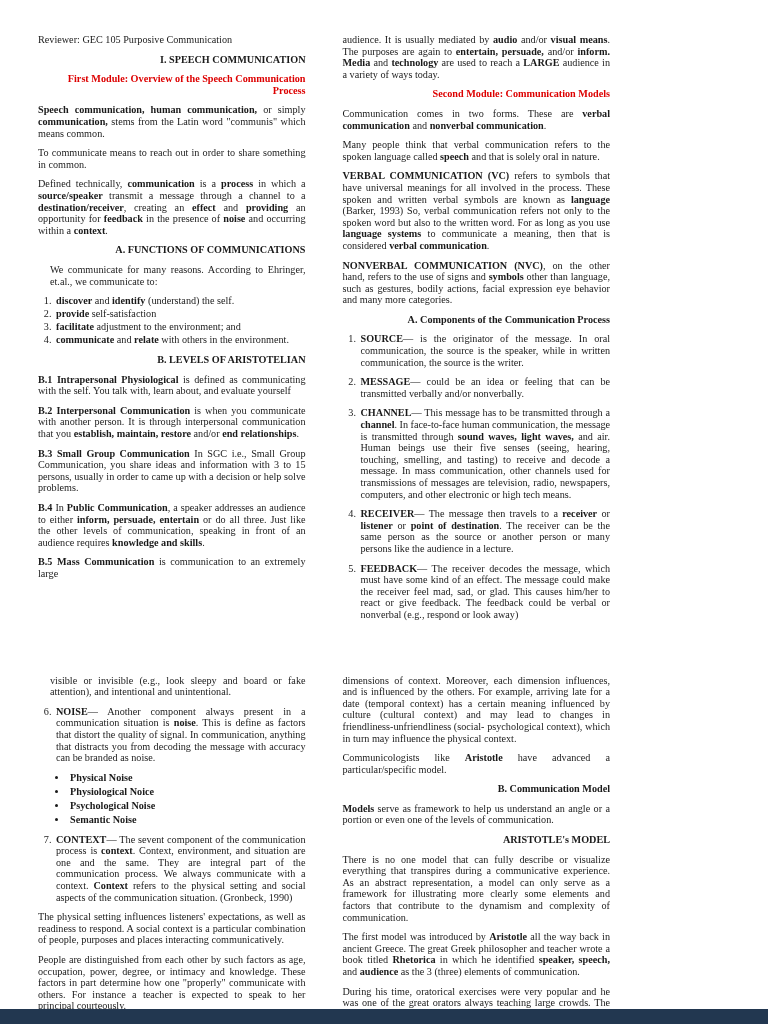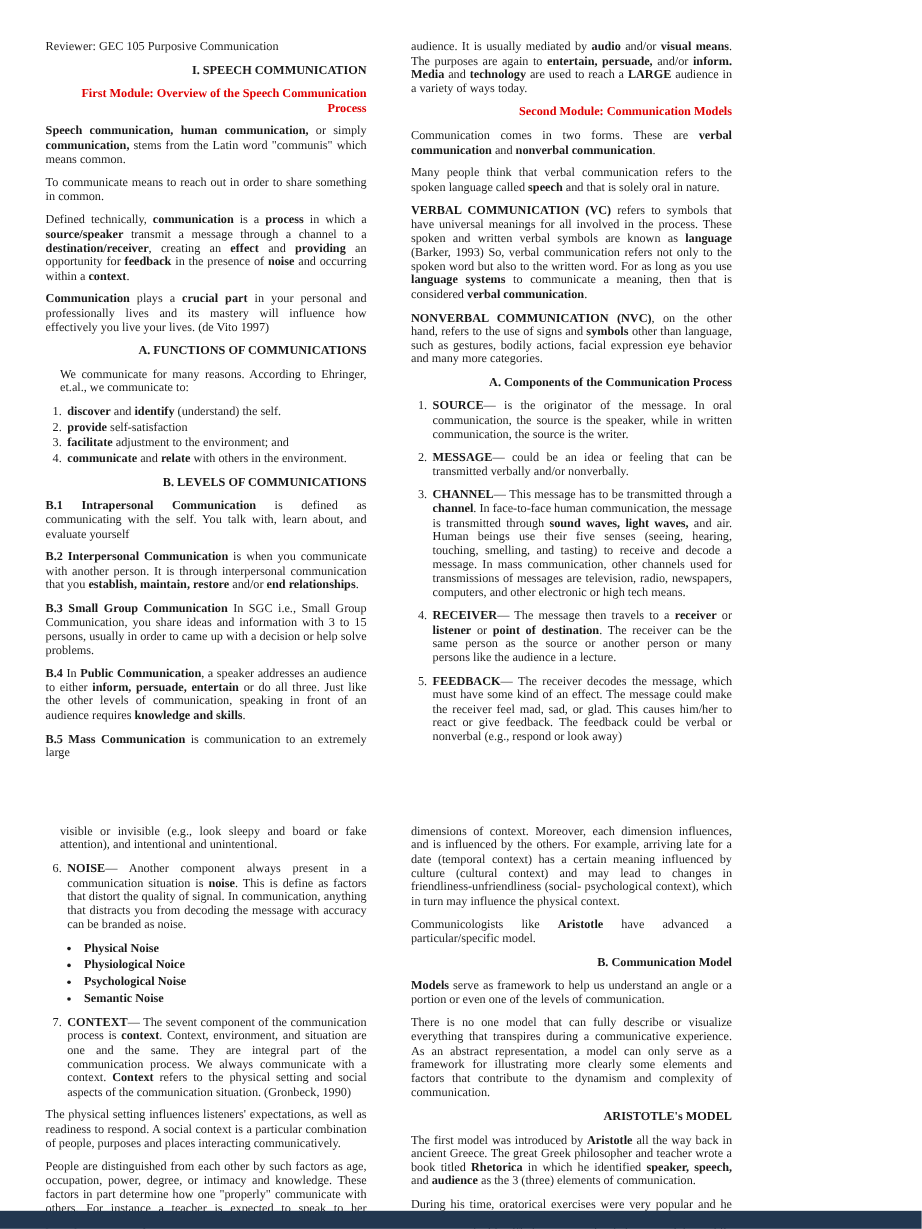--- a/index.html
+++ b/index.html
@@ -28,31 +28,30 @@
 
 <div class="viewer" style="background: rgb(255, 255, 255);">
   <div class="page page--1">
     <div class="col">
         <div class="blk p"><span>Reviewer: GEC 105 Purposive Communication</span></div>
         <div class="blk h">I. SPEECH COMMUNICATION</div>
         <div class="blk h" style="color: rgb(221, 0, 0);">First Module: Overview of the Speech Communication Process</div>
         <div class="blk p"><span class="b">Speech communication, human communication,</span><span> or simply </span><span class="b">communication,</span><span> stems from the Latin word "communis" which means common.</span></div>
         <div class="blk p"><span>To communicate means to reach out in order to share something in common.</span></div>
         <div class="blk p"><span>Defined technically, </span><span class="b">communication</span><span> is a </span><span class="b">process</span><span> in which a </span><span class="b">source/speaker</span><span> transmit a message through a channel to a </span><span class="b">destination/receiver</span><span>, creating an </span><span class="b">effect</span><span> and </span><span class="b">providing</span><span> an opportunity for </span><span class="b">feedback</span><span> in the presence of </span><span class="b">noise</span><span> and occurring within a </span><span class="b">context</span><span>.</span></div>
-        <div class="blk p"><span class="b">Communication</span><span> plays a </span><span class="b">crucial part</span><span> in your personal and professionally lives and its mastery will influence how effectively you live your lives. (de Vito 1997)</span></div>
         <div class="blk h">A. FUNCTIONS OF COMMUNICATIONS</div>
         <div class="blk p pi"><span>We communicate for many reasons. According to Ehringer, et.al., we communicate to:</span></div>
         <ol class="blk" start="1">
           <li><span class="b">discover</span><span> and </span><span class="b">identify</span><span> (understand) the self.</span></li>
           <li><span class="b">provide</span><span> self-satisfaction</span></li>
           <li><span class="b">facilitate</span><span> adjustment to the environment; and</span></li>
           <li><span class="b">communicate</span><span> and </span><span class="b">relate</span><span> with others in the environment.</span></li>
         </ol>
-        <div class="blk h">B. LEVELS OF COMMUNICATIONS</div>
-        <div class="blk p"><span class="b">B.1 Intrapersonal Communication</span><span> is defined as communicating with the self. You talk with, learn about, and evaluate yourself</span></div>
+        <div class="blk h">B. LEVELS OF ARISTOTELIAN</div>
+        <div class="blk p"><span class="b">B.1 Intrapersonal Physiological</span><span> is defined as communicating with the self. You talk with, learn about, and evaluate yourself</span></div>
         <div class="blk p"><span class="b">B.2 Interpersonal Communication</span><span> is when you communicate with another person. It is through interpersonal communication that you </span><span class="b">establish, maintain, restore</span><span> and/or </span><span class="b">end relationships</span><span>.</span></div>
         <div class="blk p"><span class="b">B.3 Small Group Communication</span><span> In SGC i.e., Small Group Communication, you share ideas and information with 3 to 15 persons, usually in order to came up with a decision or help solve problems.</span></div>
         <div class="blk p"><span class="b">B.4</span><span> In </span><span class="b">Public Communication</span><span>, a speaker addresses an audience to either </span><span class="b">inform, persuade, entertain</span><span> or do all three. Just like the other levels of communication, speaking in front of an audience requires </span><span class="b">knowledge and skills</span><span>.</span></div>
         <div class="blk p"><span class="b">B.5 Mass Communication</span><span> is communication to an extremely large</span></div>
       </div>
     <div class="col">
         <div class="blk p"><span>audience. It is usually mediated by </span><span class="b">audio</span><span> and/or </span><span class="b">visual means</span><span>. The purposes are again to </span><span class="b">entertain, persuade,</span><span> and/or </span><span class="b">inform. Media</span><span> and </span><span class="b">technology</span><span> are used to reach a </span><span class="b">LARGE</span><span> audience in a variety of ways today.</span></div>
         <div class="blk h" style="color: rgb(221, 0, 0);">Second Module: Communication Models</div>
         <div class="blk p"><span>Communication comes in two forms. These are </span><span class="b">verbal communication</span><span> and </span><span class="b">nonverbal communication</span><span>.</span></div>
         <div class="blk p"><span>Many people think that verbal communication refers to the spoken language called </span><span class="b">speech</span><span> and that is solely oral in nature.</span></div>
@@ -86,22 +85,22 @@
         <div class="blk p"><span>The physical setting influences listeners' expectations, as well as readiness to respond. A social context is a particular combination of people, purposes and places interacting communicatively.</span></div>
         <div class="blk p"><span>People are distinguished from each other by such factors as age, occupation, power, degree, or intimacy and knowledge. These factors in part determine how one "properly" communicate with others. For instance a teacher is expected to speak to her principal courteously.</span></div>
         <div class="blk p"><span>The degree to which people see from other as superior, equal, or inferior in status helps them determine their communicate style.</span></div>
         <div class="blk p"><span class="b">De Vito (1994)</span><span> identified 4 (four) dimensions to context: </span><span class="b">physical, cultural, social psychological, and temporal</span><span>.</span></div>
       </div>
     <div class="col">
         <div class="blk p"><span>dimensions of context. Moreover, each dimension influences, and is influenced by the others. For example, arriving late for a date (temporal context) has a certain meaning influenced by culture (cultural context) and may lead to changes in friendliness-unfriendliness (social- psychological context), which in turn may influence the physical context.</span></div>
         <div class="blk p"><span>Communicologists like </span><span class="b">Aristotle</span><span> have advanced a particular/specific model.</span></div>
         <div class="blk h">B. Communication Model</div>
         <div class="blk p"><span class="b">Models</span><span> serve as framework to help us understand an angle or a portion or even one of the levels of communication.</span></div>
+        <div class="blk h">ARISTOTLE's MODEL</div>
         <div class="blk p"><span>There is no one model that can fully describe or visualize everything that transpires during a communicative experience. As an abstract representation, a model can only serve as a framework for illustrating more clearly some elements and factors that contribute to the dynamism and complexity of communication.</span></div>
-        <div class="blk h">ARISTOTLE's MODEL</div>
         <div class="blk p"><span>The first model was introduced by </span><span class="b">Aristotle</span><span> all the way back in ancient Greece. The great Greek philosopher and teacher wrote a book titled </span><span class="b">Rhetorica</span><span> in which he identified </span><span class="b">speaker, speech,</span><span> and </span><span class="b">audience</span><span> as the 3 (three) elements of communication.</span></div>
         <div class="blk p"><span>During his time, oratorical exercises were very popular and he was one of the great orators always teaching large crowds. The components he identified were very simple but essential to public speaking.</span></div>
         <div class="blk p pc"><span>SPEAKER &gt; SPEECH &gt; AUDIENCE</span></div>
         <div class="blk h">THE ARISTOTELIAN or CLASSICAL MODEL</div>
         <div class="blk p"><span>Even modern communicologists cannot overlook Aristotle's writings due to the importance of what he introduced as effective persuasive tools: </span></div>
       </div>
   </div>
   <div class="footer-bar" style="background: rgb(34, 55, 80);"></div>
 </div>
 

